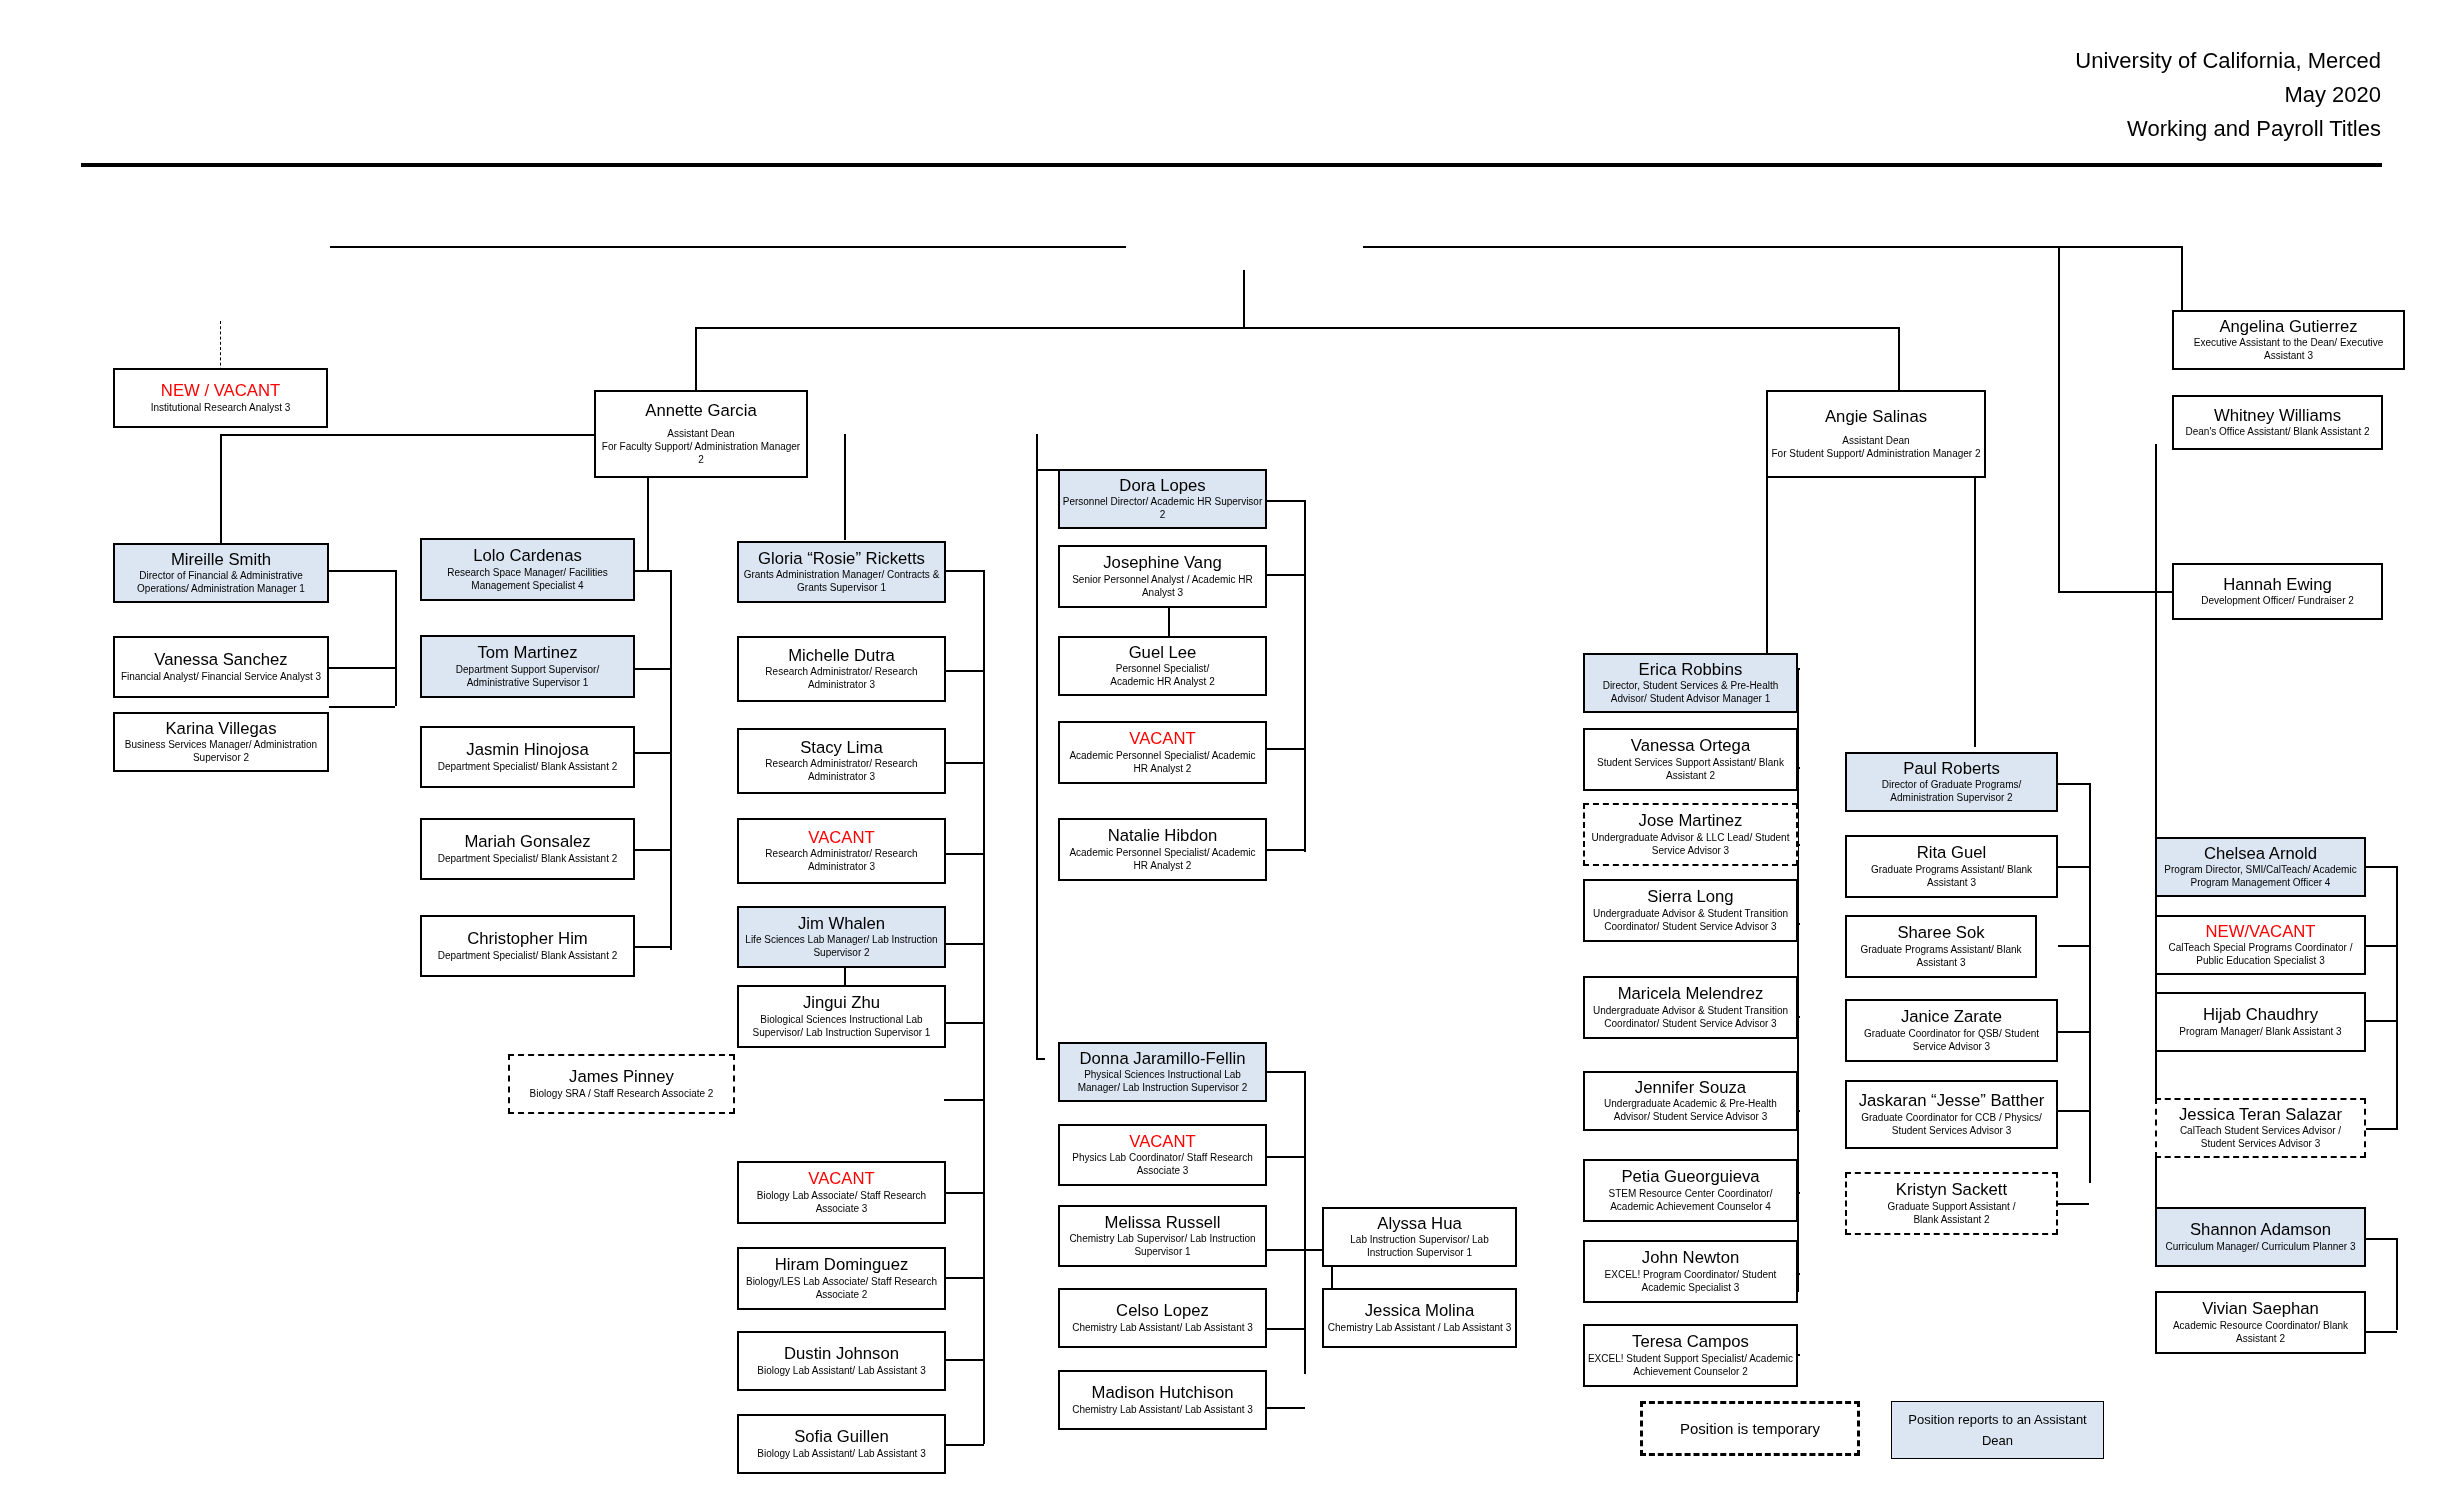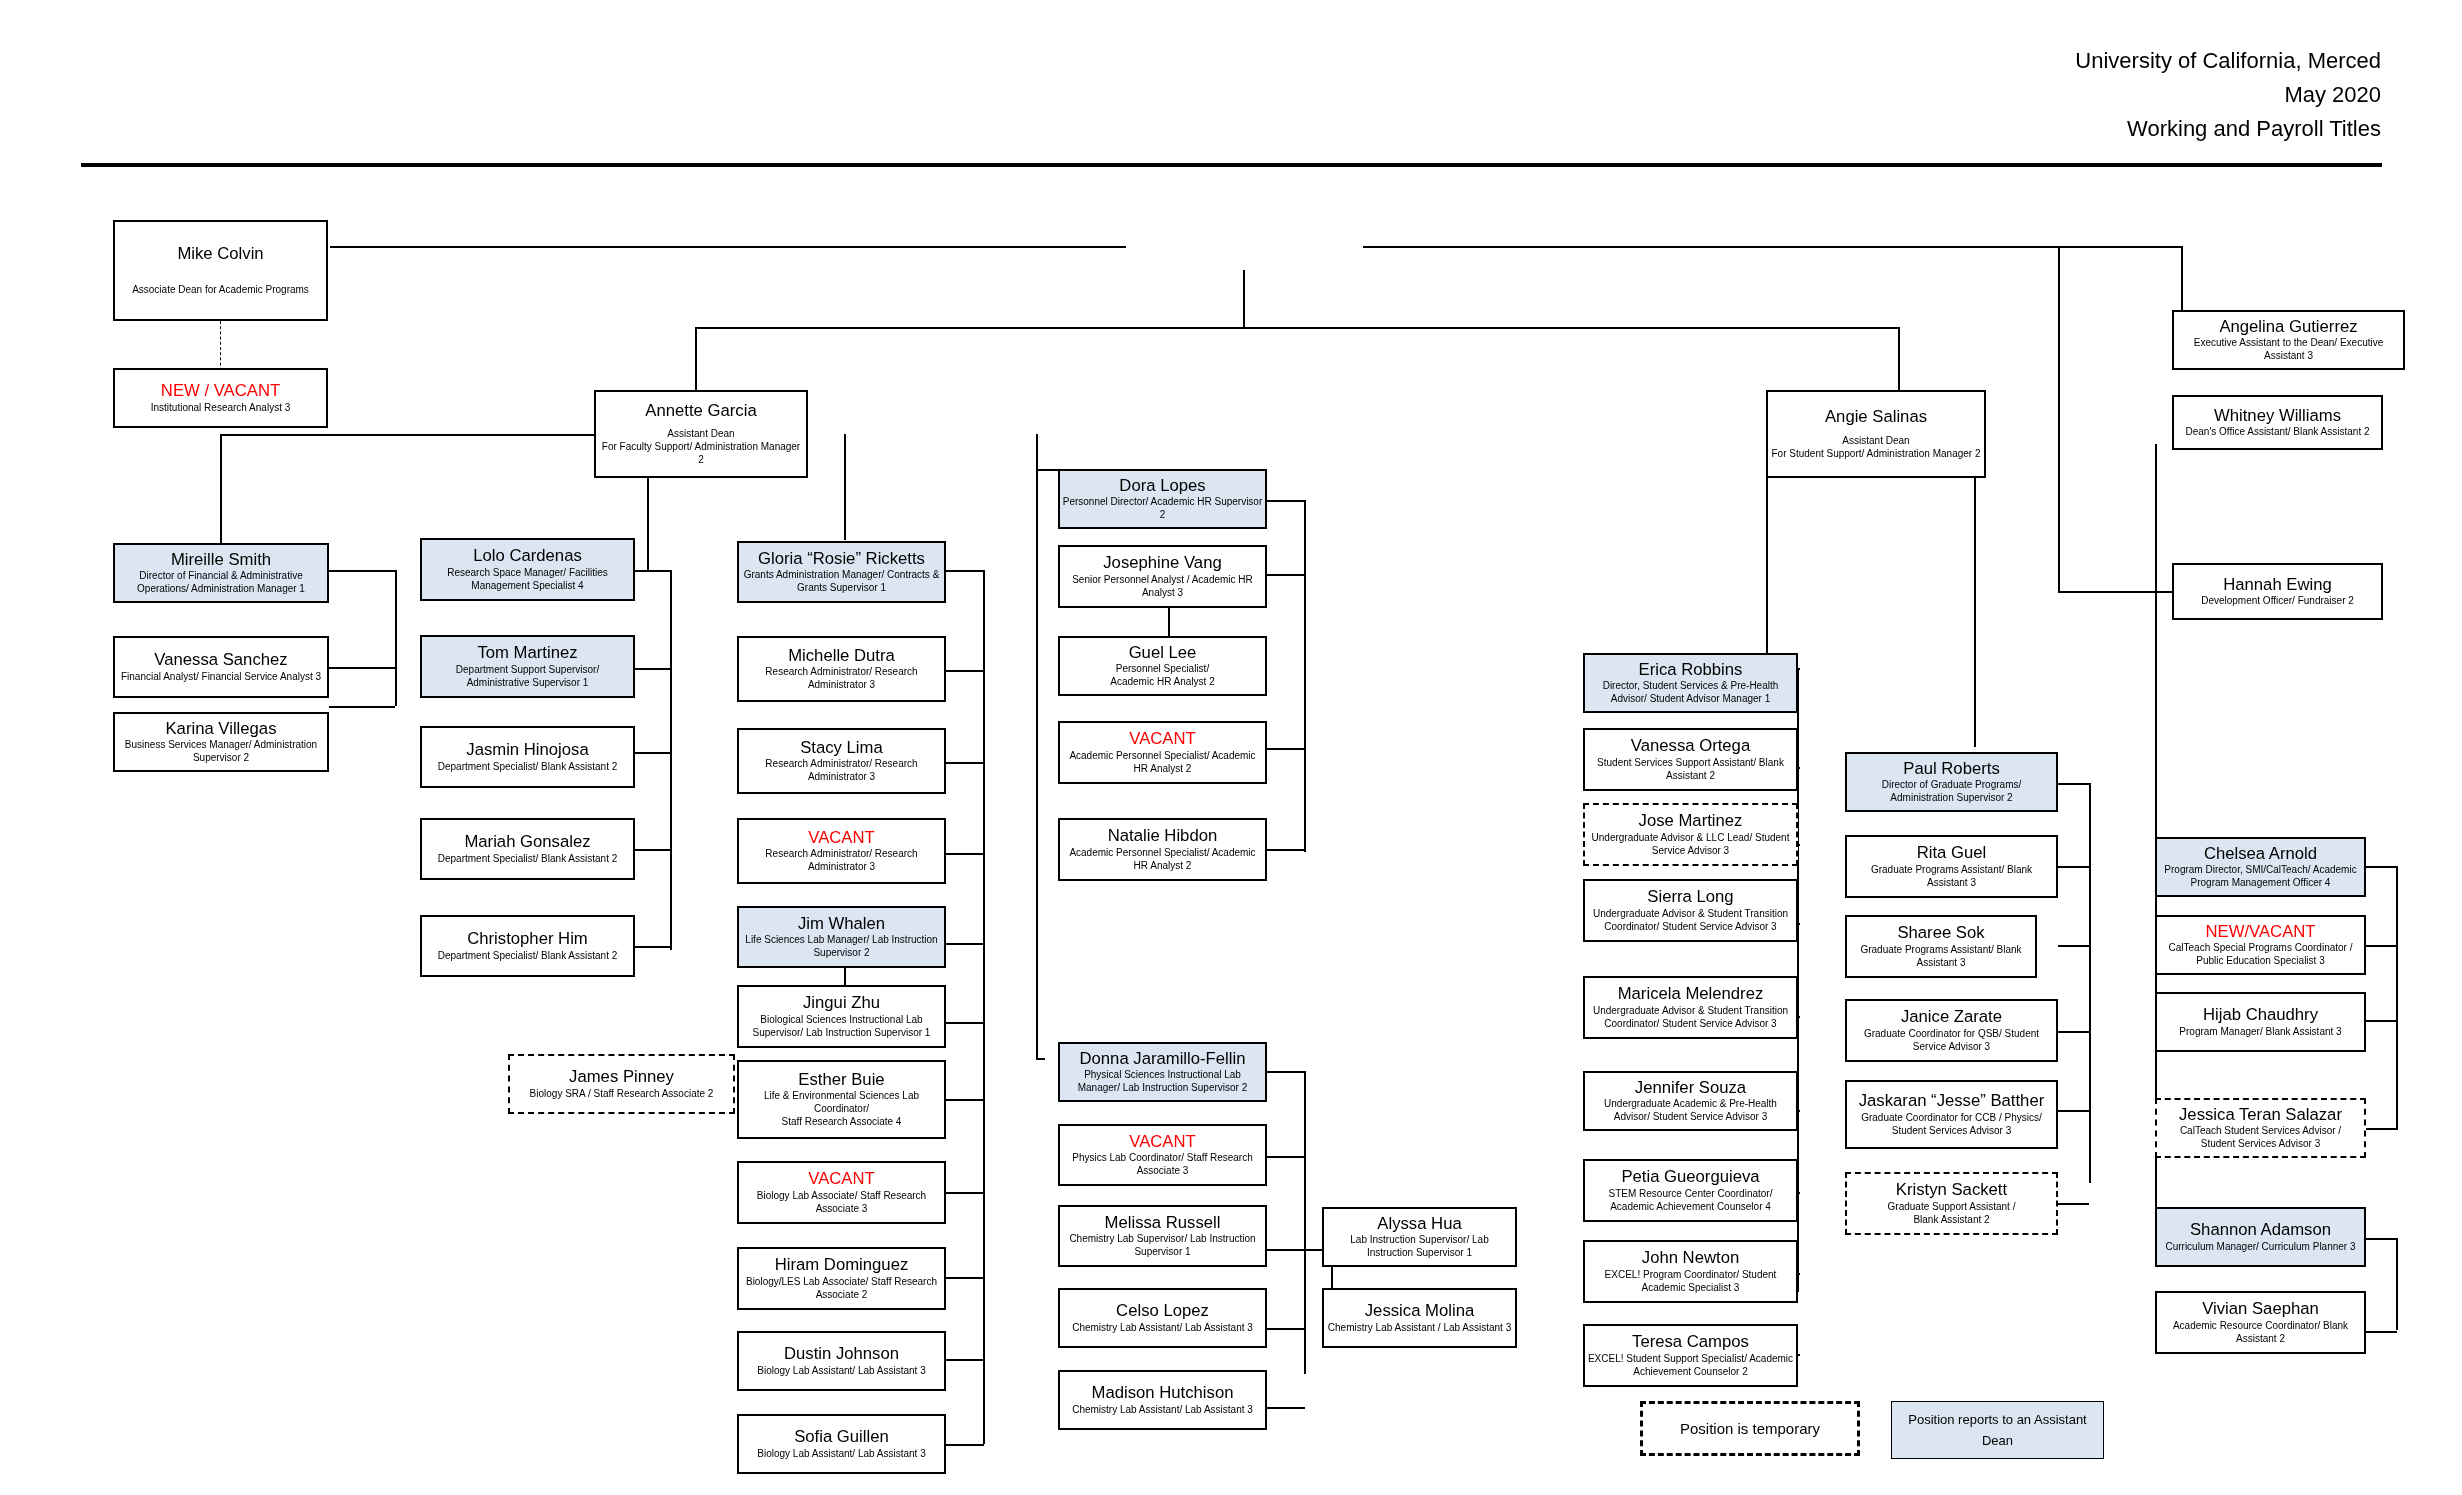--- a/index.html
+++ b/index.html
@@ -155,24 +155,20 @@
   <div class="ln lnh" style="left:2357px;top:1020px;width:40px;"></div>
   <div class="ln lnh" style="left:2357px;top:1128px;width:40px;"></div>
 
   <div class="ln lnh" style="left:2155px;top:1231px;width:211px;"></div>
   <div class="ln lnv" style="left:2155px;top:866px;height:365px;"></div>
   <div class="ln lnh" style="left:2357px;top:1238px;width:40px;"></div>
   <div class="ln lnv" style="left:2396px;top:1238px;height:92px;"></div>
   <div class="ln lnh" style="left:2357px;top:1331px;width:40px;"></div>
 
 
-  <div class="node" style="left:113px;top:220px;width:215px;height:101px;">
-    <div class="nm">Mike Colvin</div>
-    <div class="ti" style="margin-top:19.3px;">Associate Dean for Academic Programs</div>
-  </div>
 
   <div class="node vac" style="left:113px;top:368px;width:215px;height:60px;">
     <div class="nm">NEW / VACANT</div>
     <div class="ti">Institutional Research Analyst 3</div>
   </div>
 
   <div class="node" style="left:594px;top:390px;width:214px;height:88px;">
     <div class="nm">Annette Garcia</div>
     <div class="ti" style="white-space:pre-line;margin-top:7px;">Assistant Dean
 For Faculty Support/ Administration Manager 2</div>
@@ -249,25 +245,20 @@
   </div>
 
   <div class="node shade" style="left:737px;top:906px;width:209px;height:62px;">
     <div class="nm">Jim Whalen</div>
     <div class="ti">Life Sciences Lab Manager/ Lab Instruction Supervisor 2</div>
   </div>
   <div class="node" style="left:737px;top:985px;width:209px;height:63px;">
     <div class="nm">Jingui Zhu</div>
     <div class="ti">Biological Sciences Instructional Lab Supervisor/ Lab Instruction Supervisor 1</div>
   </div>
-  <div class="node" style="left:737px;top:1060px;width:209px;height:79px;">
-    <div class="nm">Esther Buie</div>
-    <div class="ti" style="white-space:pre-line;">Life &amp; Environmental Sciences Lab Coordinator/
-Staff Research Associate 4</div>
-  </div>
   <div class="node vac" style="left:737px;top:1161px;width:209px;height:63px;">
     <div class="nm">VACANT</div>
     <div class="ti">Biology Lab Associate/ Staff Research Associate 3</div>
   </div>
   <div class="node" style="left:737px;top:1247px;width:209px;height:63px;">
     <div class="nm">Hiram Dominguez</div>
     <div class="ti">Biology/LES Lab Associate/ Staff Research Associate 2</div>
   </div>
   <div class="node" style="left:737px;top:1331px;width:209px;height:60px;">
     <div class="nm">Dustin Johnson</div>

